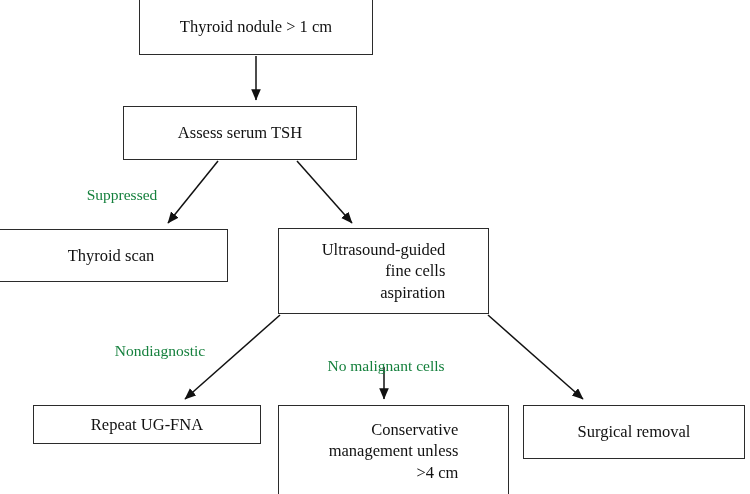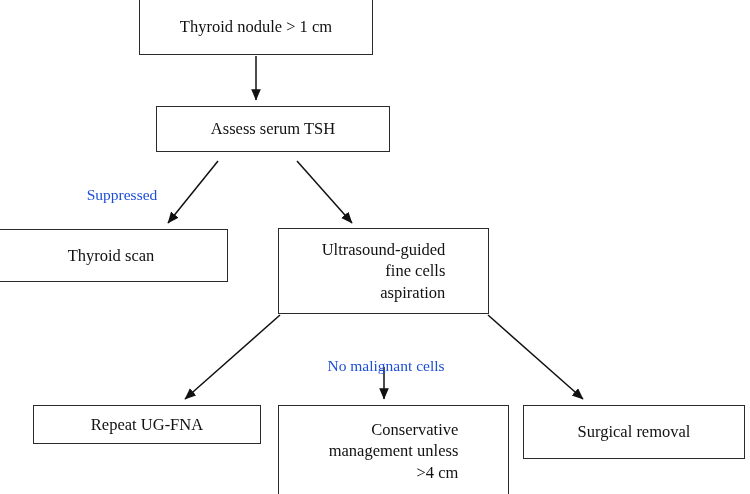--- a/index.html
+++ b/index.html
@@ -42,30 +42,30 @@
   }
   .node .node-label {
     display: block;
     padding: 0 6px;
     white-space: pre-line;
     text-align: right;
   }
   .edge-label {
     position: absolute;
     font-size: 15.5px;
-    color: #1d4ed8;
+    color: #15803d;
     text-align: center;
     line-height: 1.2;
     white-space: pre-line;
     z-index: 3;
   }
 
   
   #node-thyroid-nodule   { left: 139px; top: -1px;  width: 234px; height: 56px; }
-  #node-assess-tsh       { left: 156px; top: 106px; width: 234px; height: 46px; }
+  #node-assess-tsh       { left: 123px; top: 106px; width: 234px; height: 54px; }
   #node-thyroid-scan     { left: -6px;  top: 229px; width: 234px; height: 53px; }
   #node-ugfna            { left: 278px; top: 228px; width: 211px; height: 86px; }
   #node-repeat-ugfna     { left: 33px;  top: 405px; width: 228px; height: 39px; }
   #node-conservative     { left: 278px; top: 405px; width: 231px; height: 92px; }
   #node-surgical-removal { left: 523px; top: 405px; width: 222px; height: 54px; }
 
   
   #label-suppressed      { left: 62px;  top: 186px; width: 120px; }
   #label-normal-elevated { left: 352px; top: 186px; width: 160px; }
   #label-nondiagnostic   { left: 90px;  top: 342px; width: 140px; }
@@ -125,17 +125,18 @@
 &gt;4 cm</span>
   </div>
 
   <div class="node" id="node-surgical-removal">
     <span class="node-label">Surgical removal</span>
   </div>
 
   <div class="edge-label" id="label-suppressed">Suppressed</div>
 
 
+  <div class="edge-label" id="label-nondiagnostic">Nondiagnostic</div>
 
   <div class="edge-label" id="label-no-malignant">No malignant cells</div>
 
 
 </div>
 
 </body></html>

